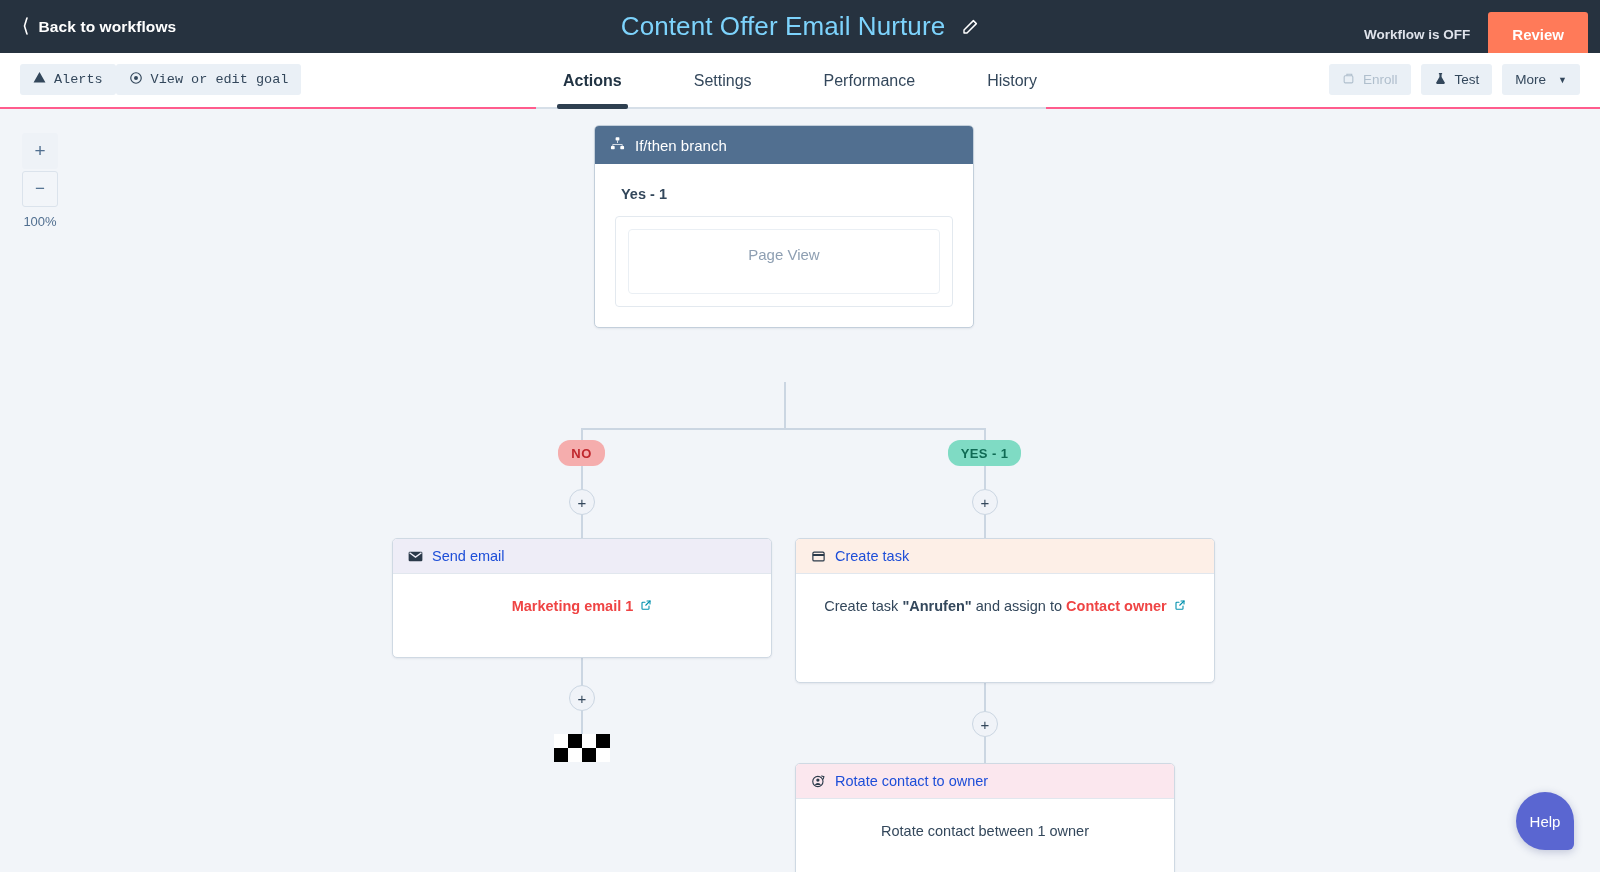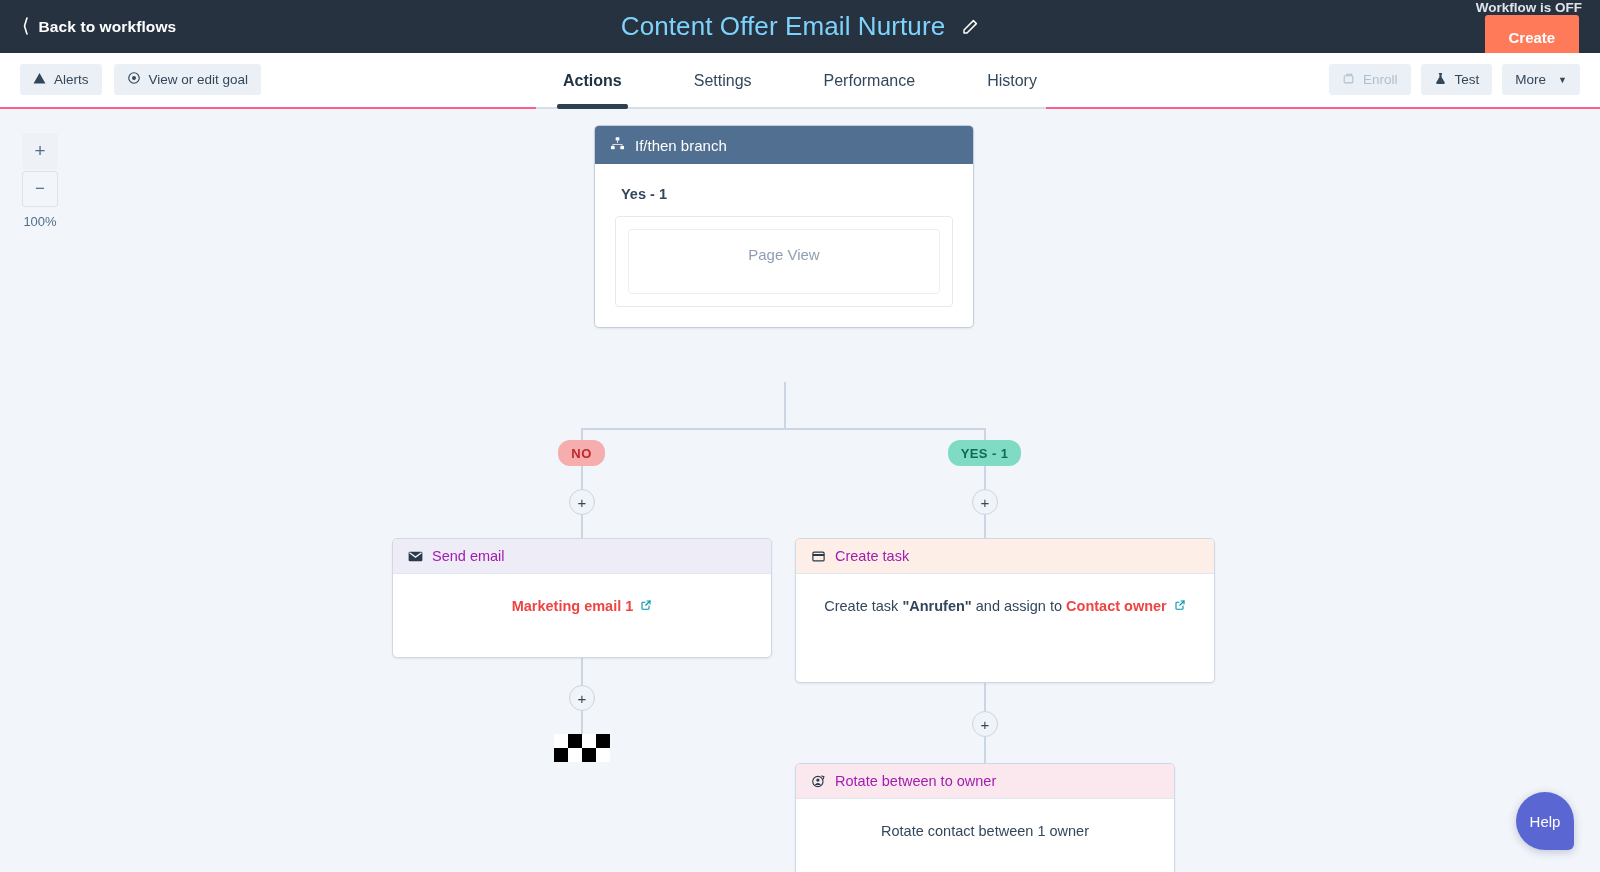--- a/index.html
+++ b/index.html
@@ -28,21 +28,21 @@
   .title-wrap {
     position: absolute; left: 0; right: 0; top: 0; height: 53px;
     display: flex; align-items: center; justify-content: center; gap: 16px;
     pointer-events: none;
   }
   .wf-title { font-size: 26px; font-weight: 400; color: #7dd3fc; letter-spacing: .1px; }
   .pencil-btn { pointer-events: auto; cursor: pointer; display:flex; align-items:center; }
   .pencil-btn svg { display:block; }
   .top-right {
     position: absolute; right: 0; top: 0; height: 68px;
-    display: flex; align-items: center; gap: 0; flex-direction: column;
+    display: flex; align-items: center; gap: 0;
   }
   .wf-status { font-size: 13.5px; color: #dfe3eb; margin-right: 18px; font-weight: 600;}
   .review-btn {
     background: #ff7a59; color: #fff; border: none;
     font-size: 15px; font-weight: 600;
     padding: 0 24px; height: 45px; border-radius: 3px;
     margin-right: 12px; cursor: pointer;
     font-family: inherit;
   }
 
@@ -52,21 +52,21 @@
     background: #ffffff;
   }
   .tabbar-underline {
     position:absolute; left:0; bottom:0; width:100%; height:2px; background:#ff5c8d;
   }
   .tabbar-underline-grey {
     position:absolute; left:536px; bottom:0; width:510px; height:2px; background:#d6dfe8;
   }
   .left-btns {
     position: absolute; left: 20px; top: 11px;
-    display: flex; gap: 12px;
+    display: flex;  font-family: Liberation Mono, monospace;
   }
   .sec-btn {
     background: #eaf0f6; color: #33475b; border: none;
     border-radius: 3px; height: 31px; padding: 0 13px;
     display: flex; align-items: center; gap: 8px;
     font-size: 13.5px; cursor: pointer; font-family: inherit;
   }
   .sec-btn.disabled { color: #b0bfcd; cursor: default; }
   .tabs {
     position: absolute; left: 0; right: 0; top: 0; height: 56px;
@@ -123,21 +123,21 @@
 
   
   .card {
     position: absolute; background: #ffffff;
     border: 1px solid #cfd9e3; border-radius: 5px;
     box-shadow: 0 1px 2px rgba(43,56,71,.08);
     z-index: 3; overflow: hidden;
   }
   .card-head {
     height: 35px; display: flex; align-items: center; gap: 9px;
-    padding: 0 15px; font-size: 14.5px; color: #a21caf;
+    padding: 0 15px; font-size: 14.5px; color: #1d4ed8;
     border-bottom: 1px solid #e1e7ee;
   }
   .card-head .ico { display:flex; align-items:center; }
   .card-body {
     padding: 20px 22px; font-size: 14.5px; color: #33475b;
     text-align: center; line-height: 1.75;
   }
   .link { color: #ef4444; font-weight: 700; cursor: pointer; white-space: nowrap;}
   .link .ext { margin-left: 3px; }
 
@@ -197,21 +197,21 @@
       <span class="wf-title">Content Offer Email Nurture</span>
       <span class="pencil-btn">
         <svg width="18" height="18" viewBox="0 0 24 24" fill="none" stroke="#ffffff" stroke-width="1.9" stroke-linecap="round" stroke-linejoin="round">
           <path d="M16.5 3.5l4 4L8 20H4v-4z"></path>
         </svg>
       </span>
     </div>
 
     <div class="top-right">
       <span class="wf-status">Workflow is OFF</span>
-      <button class="review-btn">Create</button>
+      <button class="review-btn">Review</button>
     </div>
   </div>
 
   <div class="tabbar">
     <div class="tabbar-underline"></div>
     <div class="tabbar-underline-grey"></div>
 
     <div class="left-btns">
       <button class="sec-btn">
         <span>
@@ -358,21 +358,21 @@
     <div class="card" style="left:795px; top:654px; width:380px; height:145px;">
       <div class="card-head head-rotate">
         <span class="ico">
           <svg width="15" height="15" viewBox="0 0 24 24" fill="none" stroke="#2b3a4a" stroke-width="1.8">
             <circle cx="11" cy="12" r="8.2"></circle>
             <circle cx="11" cy="9.7" r="2.6" fill="#2b3a4a" stroke="none"></circle>
             <path d="M6.2 17.5c.9-2.2 2.7-3.3 4.8-3.3s3.9 1.1 4.8 3.3" fill="#2b3a4a" stroke="none"></path>
             <path d="M17 3.2l3.6 1-1 3.6" stroke-linecap="round"></path>
           </svg>
         </span>
-        <span>Rotate between to owner</span>
+        <span>Rotate contact to owner</span>
       </div>
       <div class="card-body">Rotate contact between 1 owner</div>
     </div>
 
     <div class="checkflag" style="left:554px; top:625px;">
       <div style="background:#ffffff"></div>
         <div style="background:#000000"></div>
       <div style="background:#ffffff"></div>
         <div style="background:#000000"></div>
       <div style="background:#000000"></div>

